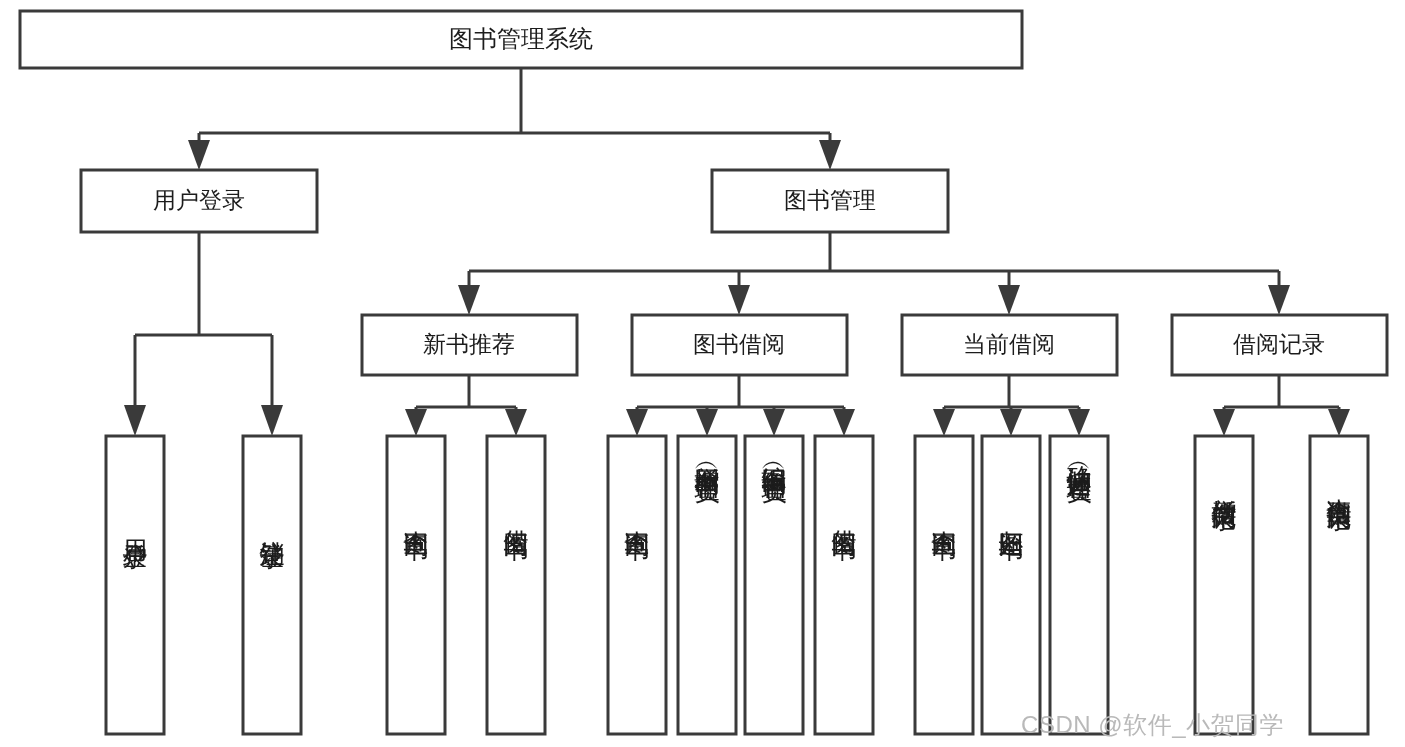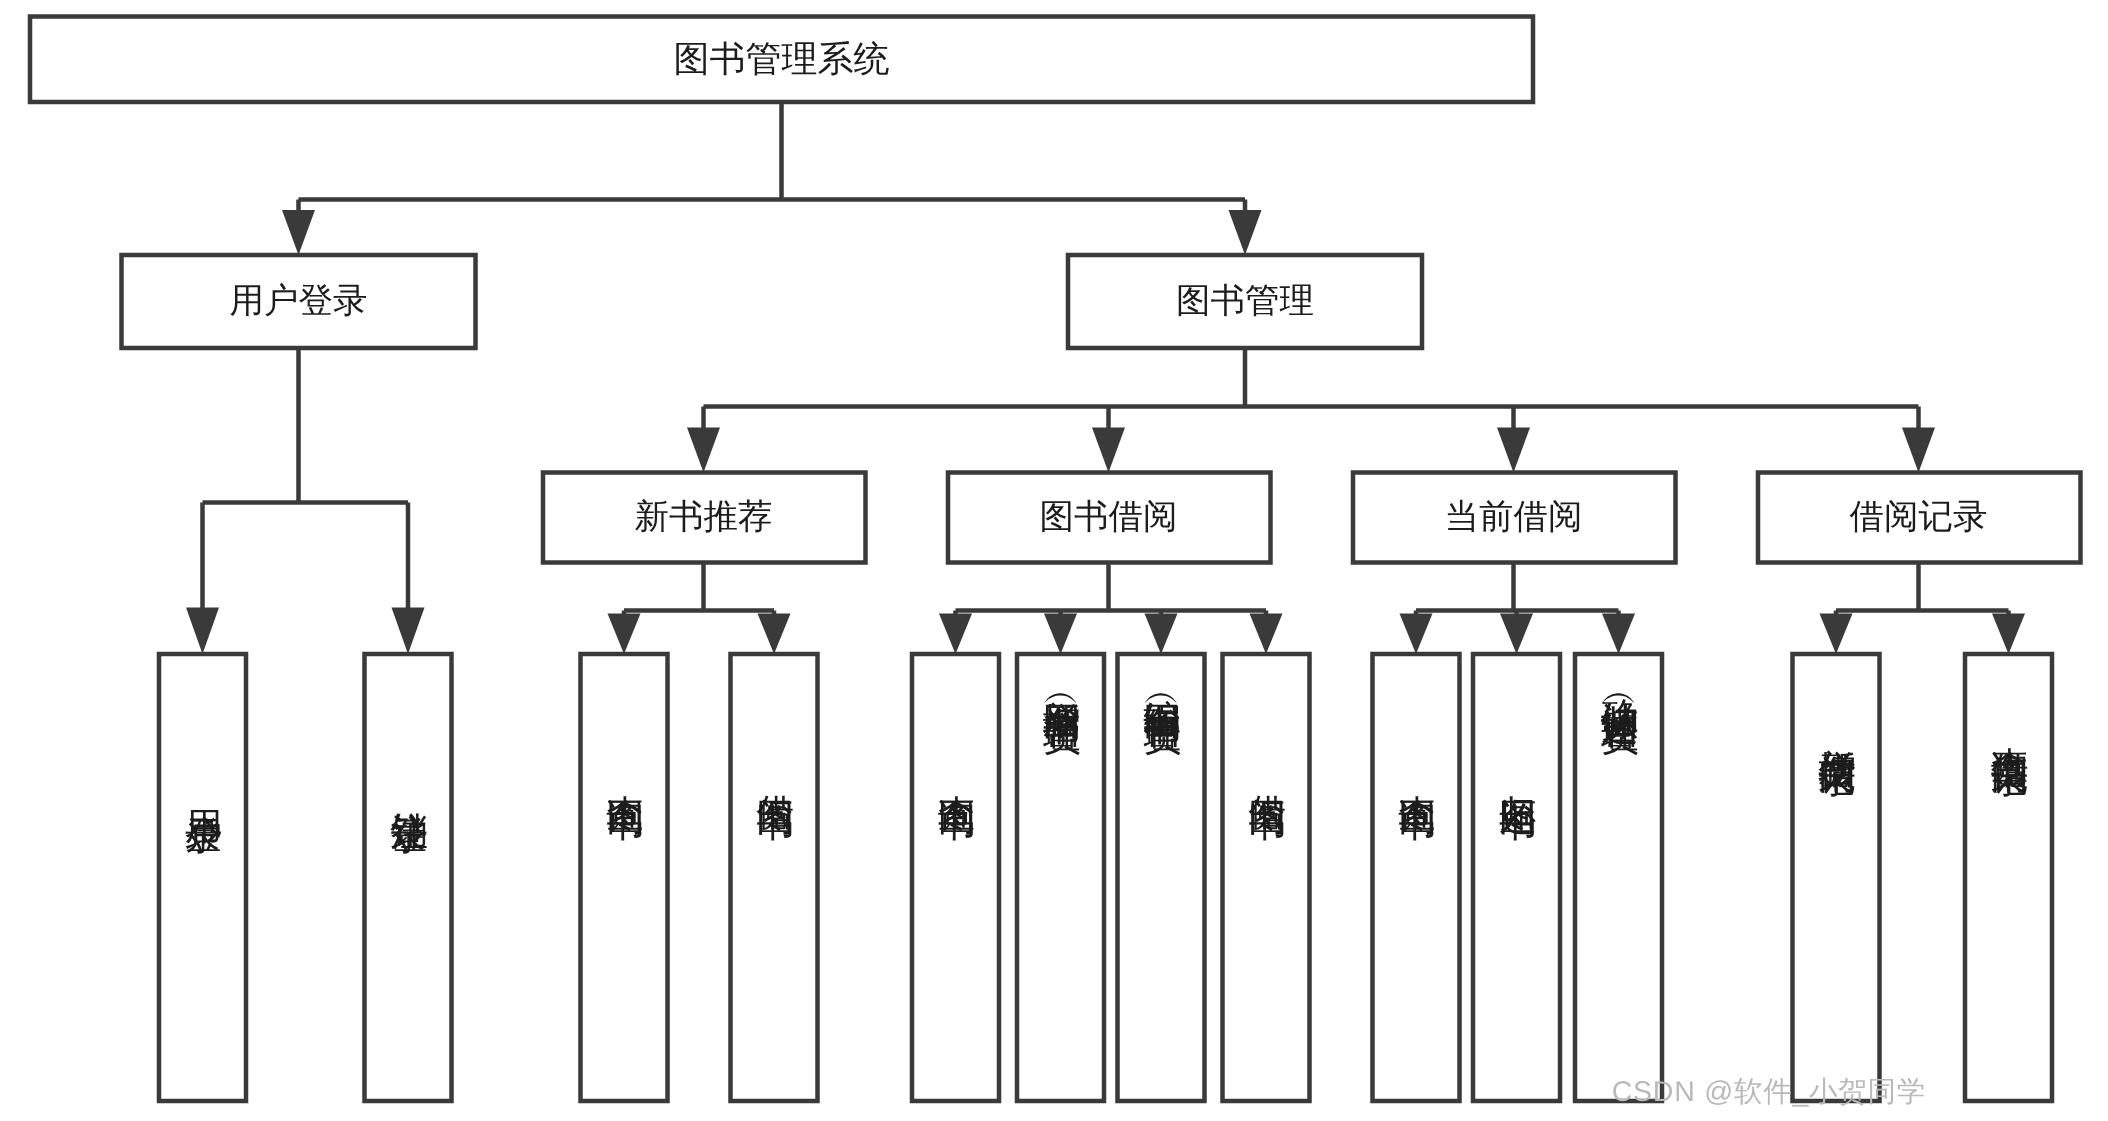--- a/index.html
+++ b/index.html
@@ -66,21 +66,21 @@
     writing-mode: vertical-rl;
     text-orientation: upright;
     letter-spacing: 2px;
     white-space: nowrap;
   }
   .watermark {
     position: absolute;
     right: 10px;
     bottom: 6px;
     font-family: "Liberation Sans", "DejaVu Sans", sans-serif;
-    font-size: 19px;
+    font-size: 24px;
     color: #b9b9b9;
     letter-spacing: 0.5px;
     white-space: nowrap;
   }
 </style>
 </head>
 <body>
 
 <div id="diagram-root">
 

